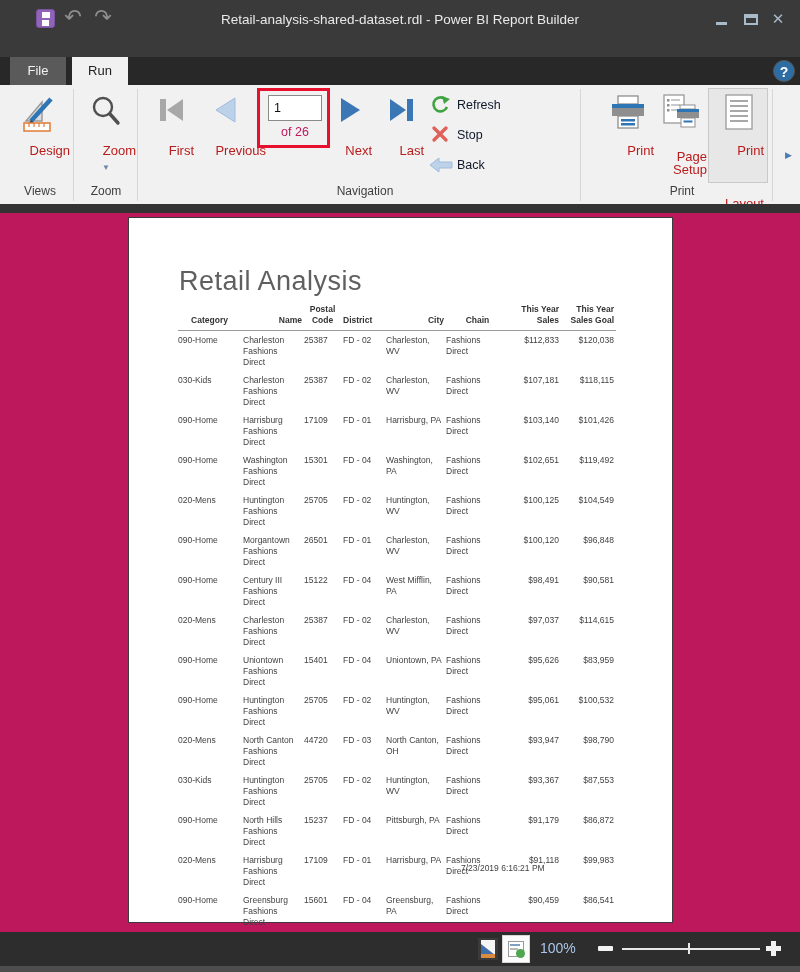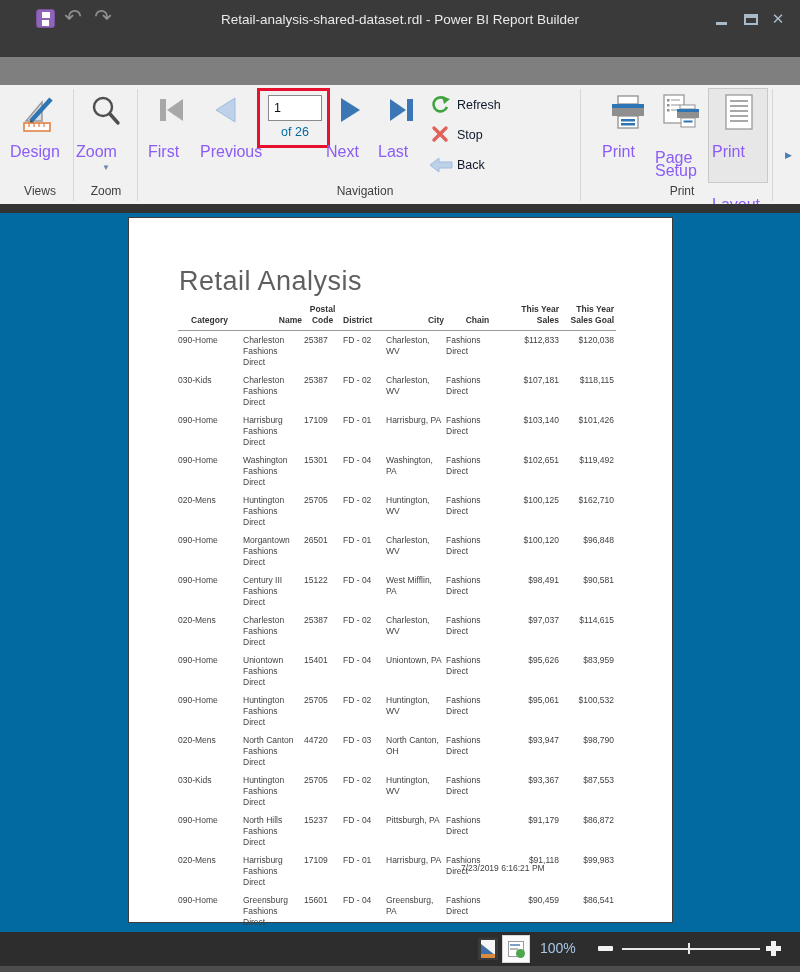--- a/index.html
+++ b/index.html
@@ -26,32 +26,32 @@
   .tab { position:absolute; top:0; height:28px; text-align:center; font-size:13px; line-height:28px; }
   .tab-file { left:10px; width:56px; background:#5a5a5a; color:#f2f2f2; }
   .tab-run  { left:72px; width:56px; background:#f1f1f1; color:#222; }
   .help-btn { position:absolute; right:5px; top:3px; width:22px; height:22px; border-radius:50%; background:#2d6da4; color:#fff; font-weight:bold; font-size:14px; text-align:center; line-height:22px; border:1px solid #575757; }
 
   
   .ribbon { position:absolute; left:0; top:85px; width:800px; height:119px; background:#f1f1f1; color:#444; }
   .ribbon-under { position:absolute; left:0; top:204px; width:800px; height:9px; background:#333; }
   .vsep { position:absolute; top:4px; width:1px; height:112px; background:#d7d7d7; }
   .grp-label { position:absolute; top:99px; font-size:12px; color:#3f3f3f; text-align:center; }
-  .btn-label { position:absolute; font-size:16px; color:#8b5cf6; text-align:left; white-space:nowrap; }
+  .btn-label { position:absolute; font-size:13px; color:#b91c1c; text-align:right; white-space:nowrap; }
   .icon-box { position:absolute; }
   .caret-down { position:absolute; font-size:8px; color:#6b86a8; }
   .page-input { position:absolute; left:268px; top:10px; width:54px; height:26px; background:#fff; border:1px solid #8a8a8a; font-size:12.5px; padding:4px 5px; color:#111; font-family:"Liberation Sans",sans-serif; }
-  .page-of { position:absolute; left:262px; top:40px; width:66px; text-align:center; font-size:12.5px; color:#0369a1; }
+  .page-of { position:absolute; left:262px; top:40px; width:66px; text-align:center; font-size:12.5px; color:#be185d; }
   .annotation-box { position:absolute; left:257px; top:3px; width:73px; height:60px; border:3px solid #e8112d; }
   .stack-label { position:absolute; font-size:12.5px; color:#0f172a; }
   .print-layout-btn { position:absolute; left:708px; top:3px; width:60px; height:95px; background:#e7e7e7; border:1px solid #c9c9c9; }
   .ribbon-expand { position:absolute; left:785px; top:65px; font-size:9px; color:#4a7db5; }
 
   
-  .content { position:absolute; left:0; top:213px; width:800px; height:719px; background:#0369a1; }
+  .content { position:absolute; left:0; top:213px; width:800px; height:719px; background:#be185d; }
   .report-page { position:absolute; left:128px; top:4px; width:545px; height:706px; background:#fff; border:1px solid #3c3c3c; }
   .report-title { position:absolute; left:50px; top:48px; font-size:27px; color:#5f5f5f; font-weight:normal; letter-spacing:0.5px; }
   .report-table { position:absolute; left:49px; top:86px; width:438px; border-collapse:collapse; table-layout:fixed; font-size:8.5px; color:#3f3f3f; }
   .report-table th { font-weight:bold; color:#333; vertical-align:bottom; line-height:10.5px; padding:0 2px 5px 0; border-bottom:1px solid #9a9a9a; }
   .report-table td { vertical-align:top; line-height:11px; padding:4px 2px 3px 0; white-space:pre-line; }
   .report-table th:nth-child(1){ text-align:center; }
   .report-table th:nth-child(2){ text-align:right; }
   .report-table th:nth-child(3){ text-align:center; }
   .report-table th:nth-child(4){ text-align:left; }
   .report-table th:nth-child(5){ text-align:right; }
@@ -96,20 +96,25 @@
     <div class="win-title">Retail-analysis-shared-dataset.rdl - Power BI Report Builder</div>
     <div class="win-btn btn-min">
         <i></i>
       </div>
     <div class="win-btn btn-max">
         <i></i>
       </div>
     <div class="win-btn btn-close">✕</div>
   </div>
 
+  <div class="tabstrip">
+    <div class="tab tab-file">File</div>
+    <div class="tab tab-run">Run</div>
+    <div class="help-btn">?</div>
+  </div>
 
   <div class="ribbon">
 
     <div class="icon-box" style="left:18px; top:8px;">
       <svg width="44" height="42">
         <polygon points="8,28 24,9 24,28" fill="#dcdcdc" stroke="#9a9a9a" stroke-width="1.5"></polygon>
         <line x1="13" y1="28" x2="33" y2="6" stroke="#2e75b6" stroke-width="4.5"></line>
         <polygon points="10,32 13,27 16,30" fill="#444"></polygon>
         <rect x="6" y="30" width="26" height="8" fill="#fff" stroke="#e07b39" stroke-width="1.5"></rect>
         <line x1="11" y1="30" x2="11" y2="34" stroke="#e07b39" stroke-width="1.2"></line>
@@ -326,21 +331,21 @@
               <td>020-Mens</td>
               <td>Huntington
 Fashions Direct</td>
               <td>25705</td>
               <td>FD - 02</td>
               <td>Huntington,
 WV</td>
               <td>Fashions
 Direct</td>
               <td>$100,125</td>
-              <td>$162,710</td>
+              <td>$104,549</td>
             </tr>
             <tr>
               <td>090-Home</td>
               <td>Morgantown
 Fashions Direct</td>
               <td>26501</td>
               <td>FD - 01</td>
               <td>Charleston,
 WV</td>
               <td>Fashions

